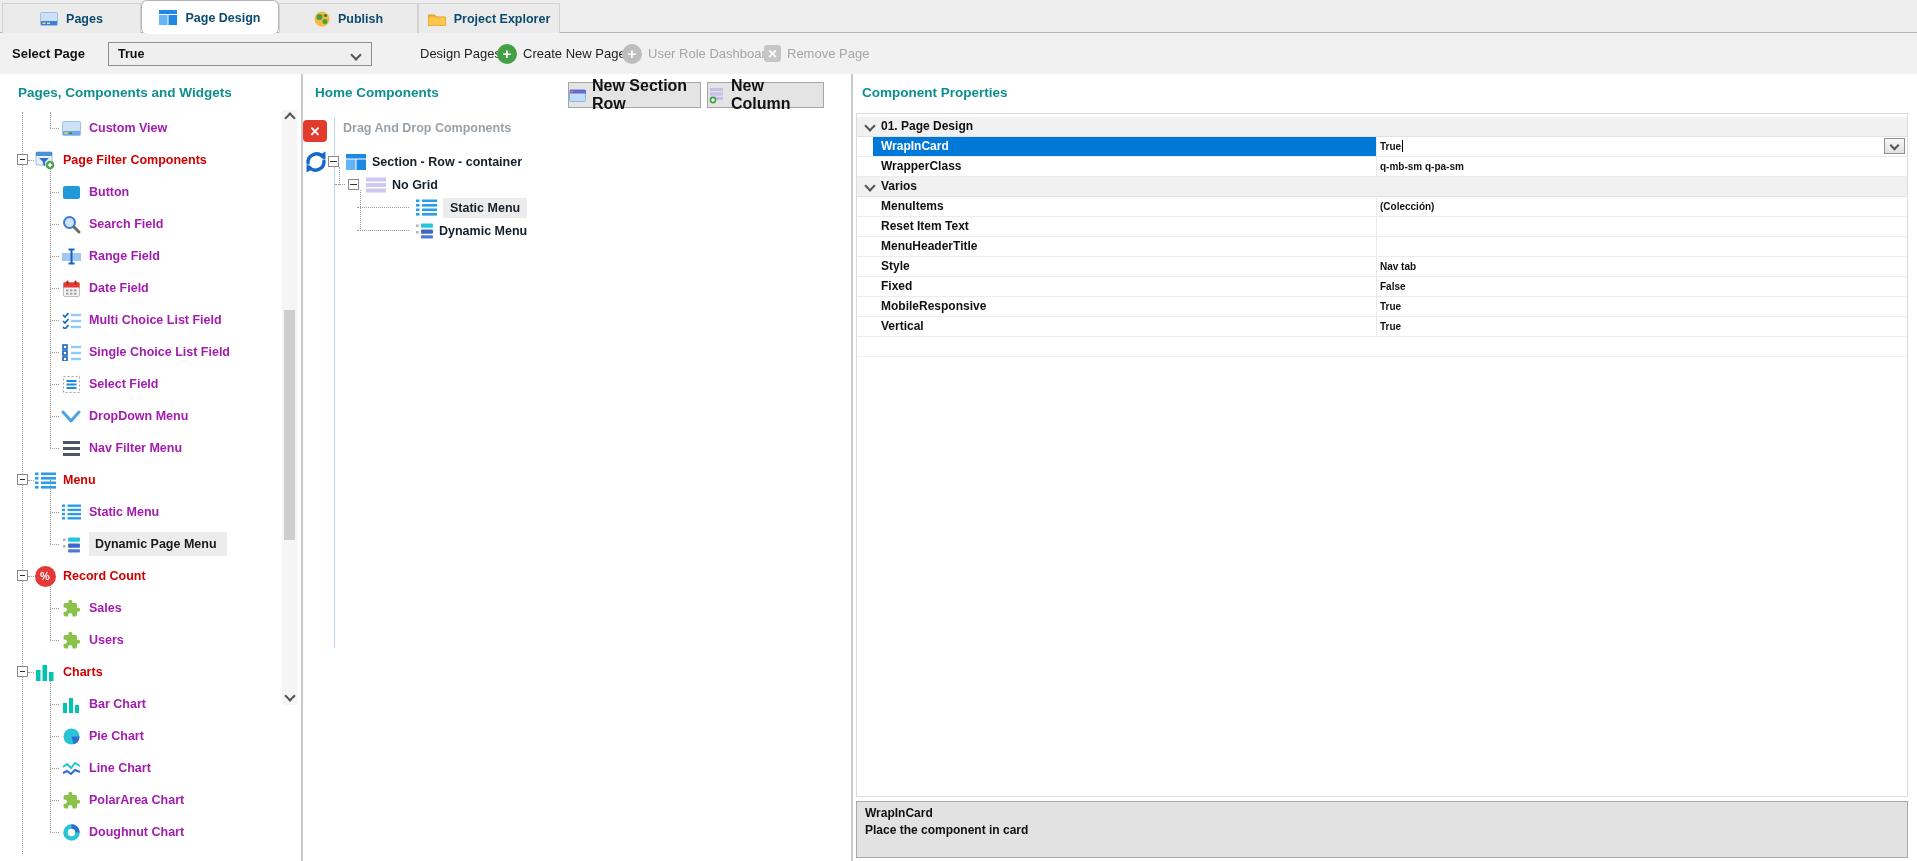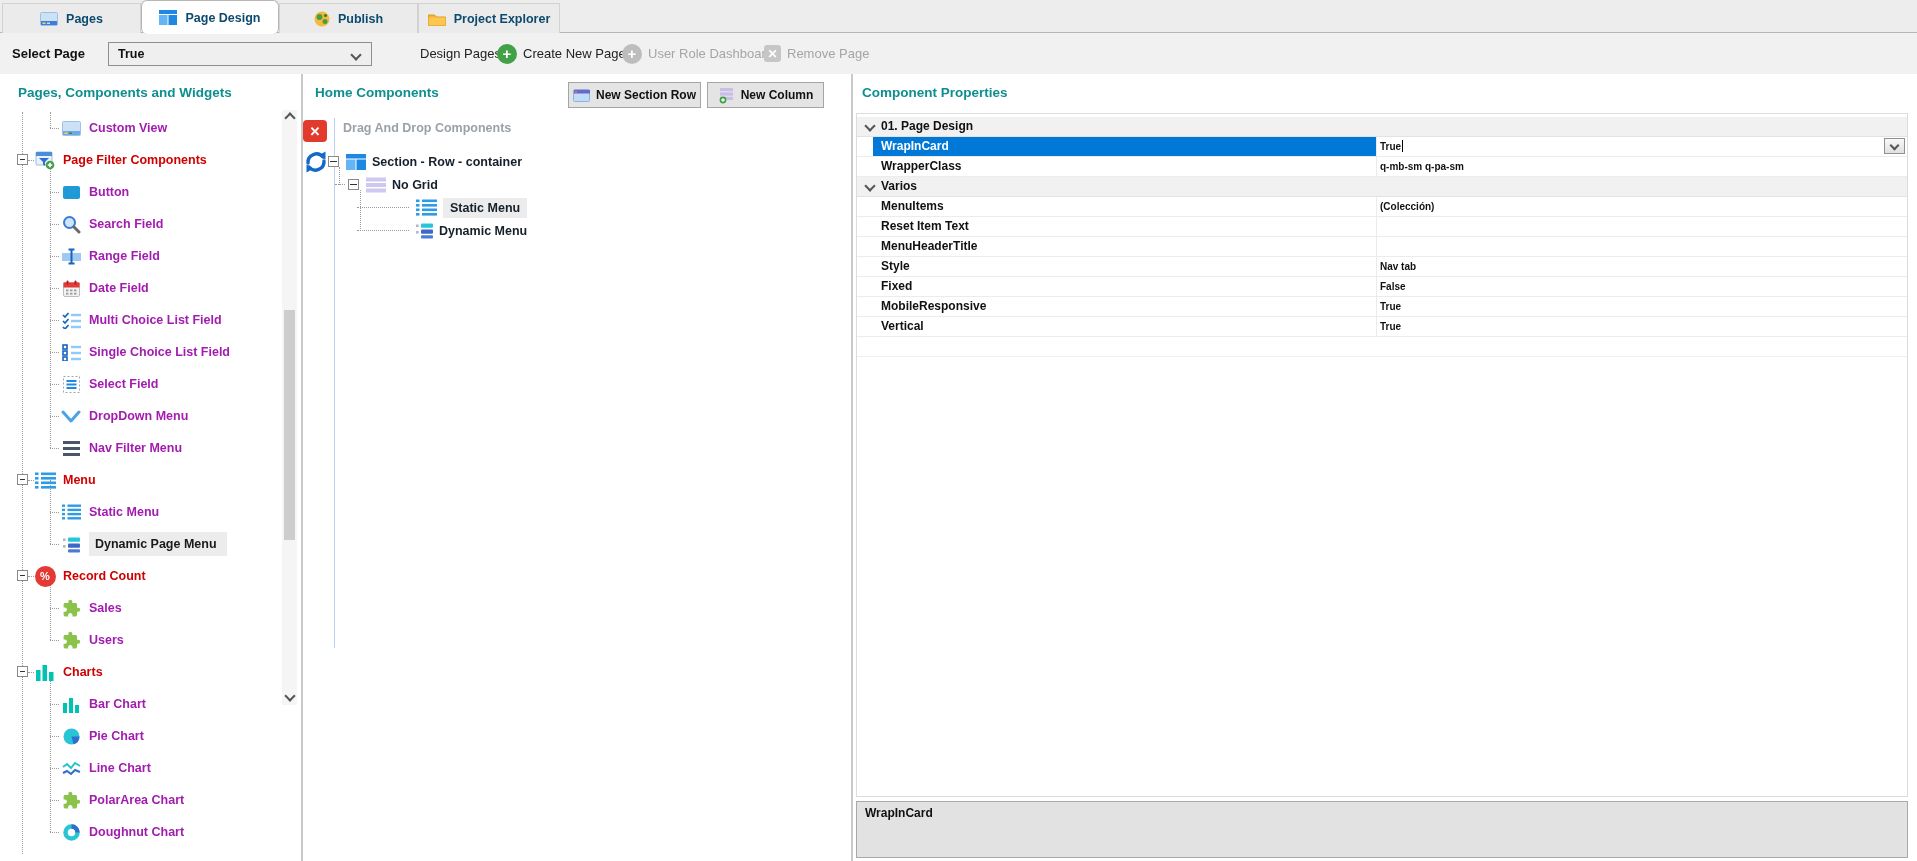--- a/index.html
+++ b/index.html
@@ -55,21 +55,21 @@
   .srow.d1::before{content:"";position:absolute;left:28px;top:16px;width:6px;border-top:1px dotted #9a9a9a;}
   .srow.d2::before{content:"";position:absolute;left:50px;top:16px;width:9px;border-top:1px dotted #9a9a9a;}
 
   
   .lscroll{position:absolute;left:282px;top:110px;width:15px;height:595px;background:#f5f5f5;}
   .lscroll .arrow{position:absolute;left:0;width:15px;height:15px;display:flex;align-items:center;justify-content:center;}
   .lscroll .thumb{position:absolute;left:2px;width:11px;top:200px;height:230px;background:#cdcdcd;}
 
   
   .btn{position:absolute;top:82px;height:26px;background:#e4e4e4;border:1px solid #a5a5a5;
-       display:flex;align-items:center;justify-content:center;gap:6px;font-weight:700;font-size:12px;
+       display:flex;align-items:center;justify-content:center;gap:6px;font-weight:700;font-size:16px;
        box-sizing:border-box;cursor:default;}
   .delbtn{position:absolute;left:303px;top:120px;width:24px;height:22px;background:#e23b2e;border-radius:4px;
           color:#fff;font-weight:700;font-size:13px;display:flex;align-items:center;justify-content:center;}
   .refbtn{position:absolute;left:302px;top:148px;width:27px;height:28px;display:flex;align-items:center;justify-content:center;}
   .bluevline{position:absolute;left:334px;top:118px;width:1px;height:530px;background:#bcd3ef;}
   .dragdrop{position:absolute;left:343px;top:121px;font-weight:700;font-size:12.5px;color:#9aa1a8;}
 
   .mtree{position:absolute;left:326px;top:150px;width:520px;}
   .mrow{height:23px;display:flex;align-items:center;position:relative;cursor:default;}
   .mrow .exps{width:11px;height:11px;background:#fff;border:1px solid #8a8a8a;box-sizing:border-box;
@@ -656,15 +656,16 @@
     <div class="prow">
       <span class="pname">Vertical</span>
       <span class="pval">True</span>
     </div>
 
     <div class="emptyrow"></div>
   </div>
 
   <div class="pdesc">
     <div>WrapInCard</div>
+    <div class="l2">Place the component in card</div>
   </div>
 
 </div>
 
 </body></html>

